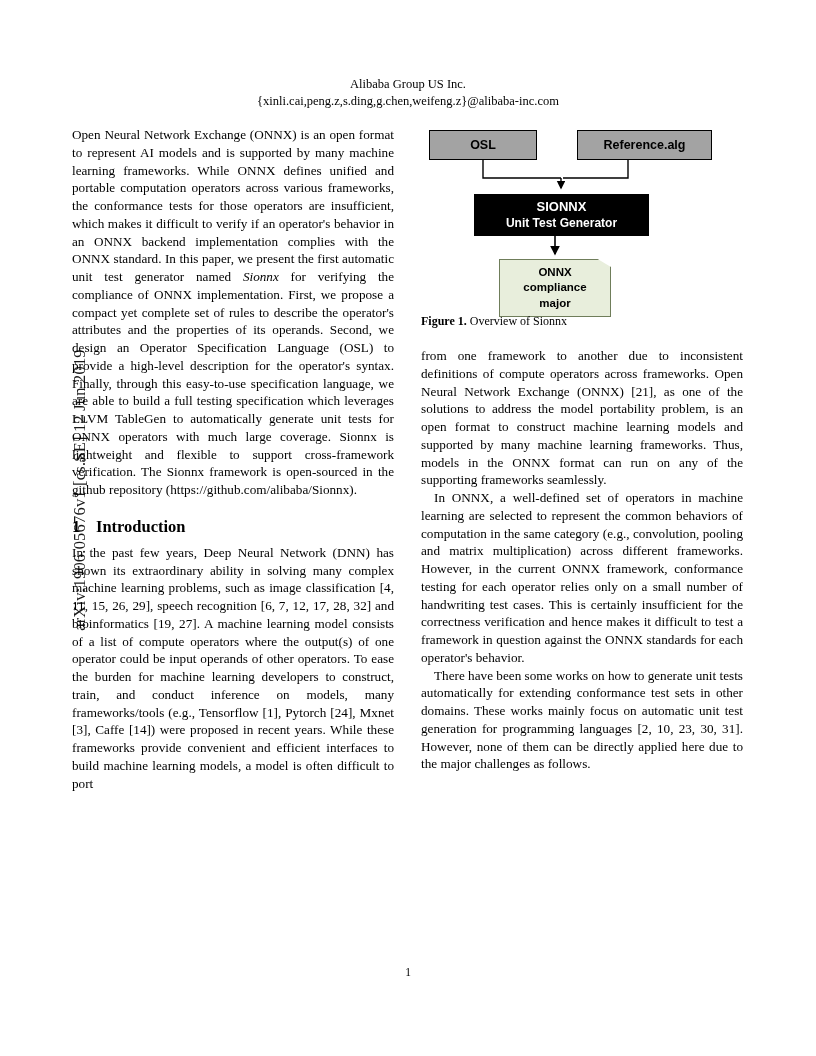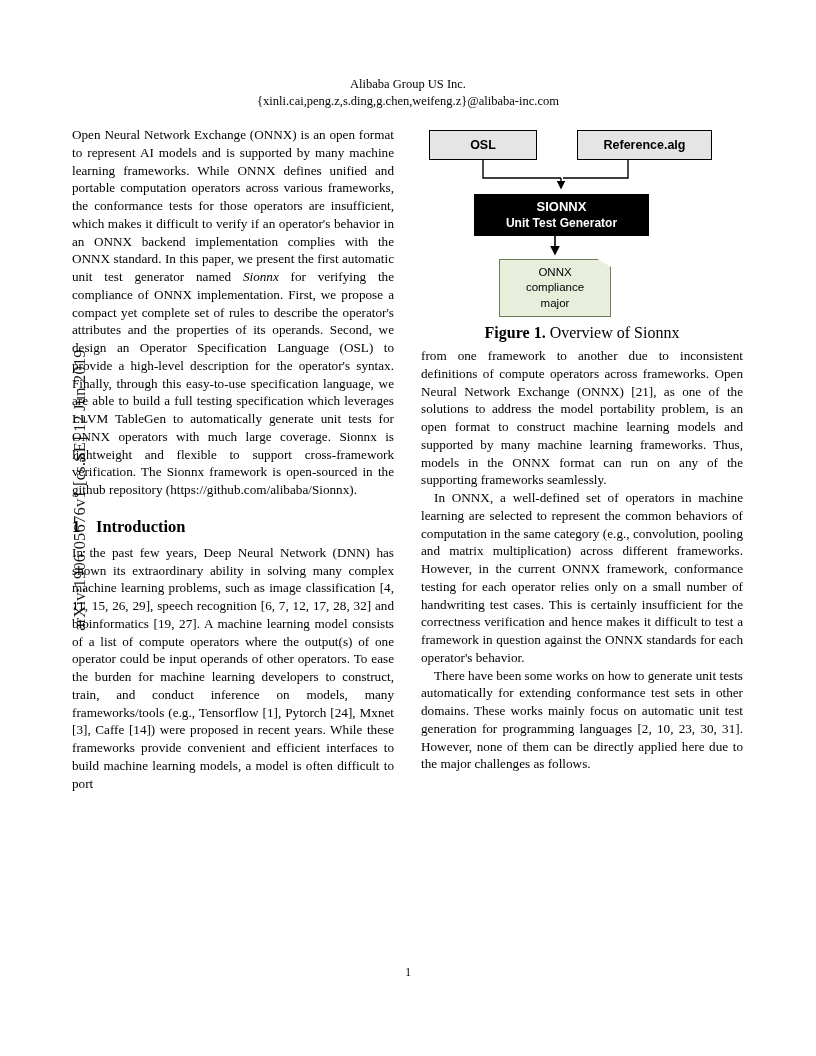--- a/index.html
+++ b/index.html
@@ -104,21 +104,21 @@
   .figure {
     width: 322px;
     height: 215px;
     position: relative;
     margin-bottom: 6px;
   }
   .fig-box {
     position: absolute;
     box-sizing: border-box;
     border: 1.4px solid #000;
-    background: #e5e5e5;
+    background: #a3a3a3;
     display: flex;
     align-items: center;
     justify-content: center;
     font-family: "Liberation Sans", sans-serif;
     font-weight: bold;
     font-size: 12.5px;
   }
   .fig-osl {
     left: 8px; top: 4px; width: 108px; height: 30px;
   }
@@ -130,30 +130,29 @@
     background: #000; color: #fff; border: none;
     flex-direction: column; line-height: 1.25;
   }
   .fig-sionnx .l1 { font-size: 13px; }
   .fig-sionnx .l2 { font-size: 12px; }
   .fig-onnx {
     left: 78px; top: 133px; width: 112px; height: 58px;
     background: #e8eedc;
     border: 1.2px solid #6f7d5a;
     flex-direction: column;
-    font-weight: normal;
+    font-weight: bold;
     font-size: 11.5px;
     line-height: 1.35;
     clip-path: polygon(0 0, 88% 0, 100% 14%, 100% 100%, 0 100%);
   }
   .fig-caption {
     position: absolute;
-    left: 0; top: 198px; width: 322px;
-    text-align: center;
-    font-size: 16px;
+    left: 0; top: 188px; width: 322px;
+    font-size: 12px;
   }
   .fig-caption b { font-weight: bold; }
 
   svg.fig-svg {
     position: absolute;
     left: 0; top: 0;
     width: 322px;
     height: 200px;
     pointer-events: none;
   }

